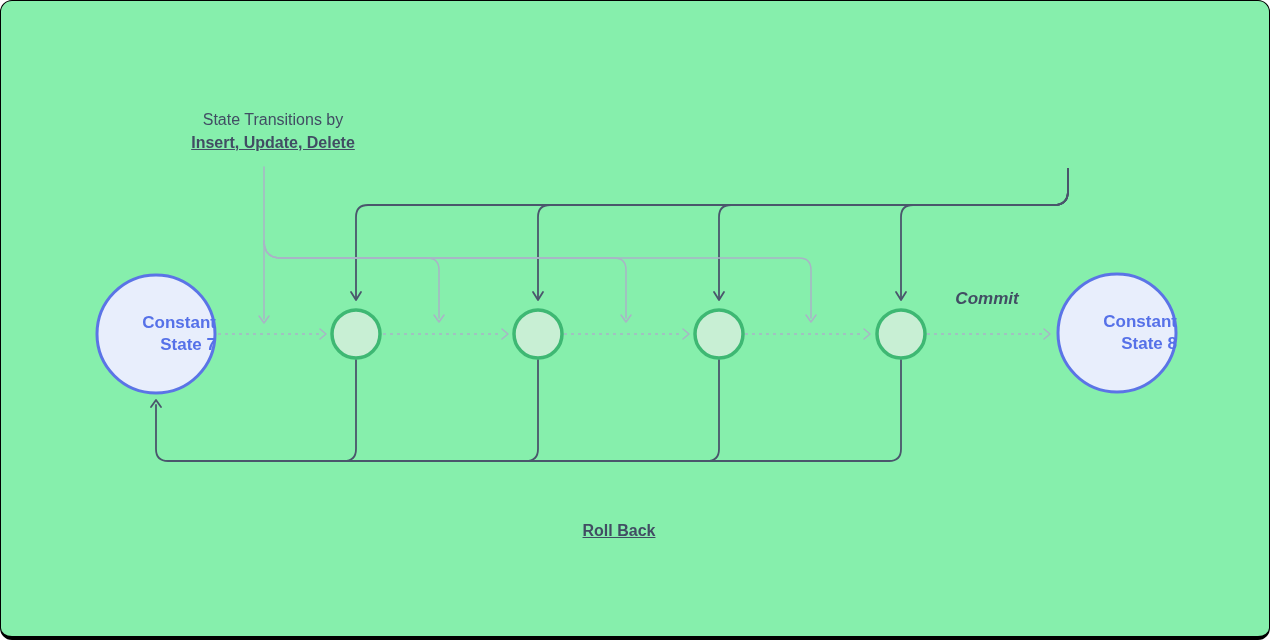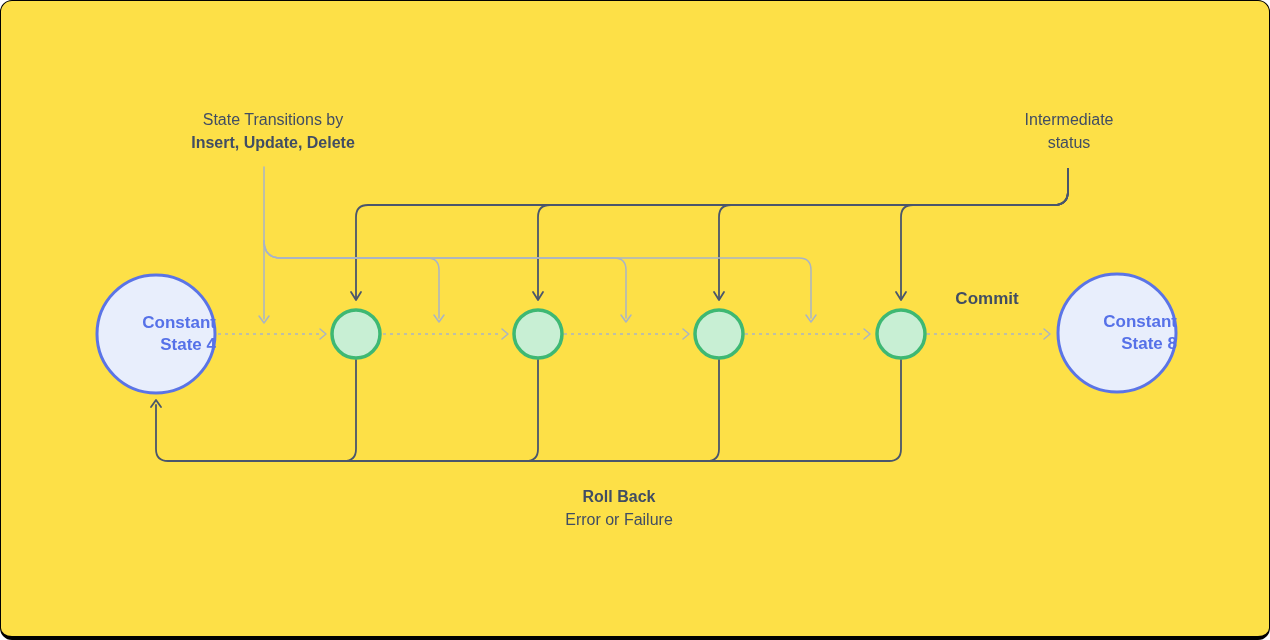--- a/index.html
+++ b/index.html
@@ -6,21 +6,21 @@
     margin: 0;
     padding: 0;
     background: #ffffff;
     font-family: "Liberation Sans", sans-serif;
   }
   .frame {
     position: relative;
     width: 1270px;
     height: 640px;
     box-sizing: border-box;
-    background: #fde047;
+    background: #86efac;
     border: 1px solid var(--frame, #000);
     border-bottom: 4px solid var(--frame, #000);
     border-radius: 12px;
     overflow: hidden;
   }
   svg.diagram {
     position: absolute;
     left: 0;
     top: 0;
   }
@@ -68,21 +68,21 @@
     stroke-width: 3.5;
   }
   
   .note {
     position: absolute;
     text-align: center;
     font-size: 16px;
     line-height: 23px;
     color: var(--text-dark, #414d63);
   }
-  .note .bold { font-weight: 700; }
+  .note .bold { font-weight: 700; text-decoration: underline; }
   .commit-label {
     position: absolute;
     text-align: center;
     font-size: 17px;
     font-weight: 700;
     color: var(--text-dark, #414d63);
   }
   .node-label {
     position: absolute;
     text-align: right;
@@ -150,35 +150,30 @@
     <circle class="intermediate-node" cx="537" cy="333" r="24"></circle>
     <circle class="intermediate-node" cx="718" cy="333" r="24"></circle>
     <circle class="intermediate-node" cx="900" cy="333" r="24"></circle>
   </svg>
 
   <div class="note" style="left:142px; top:107px; width:260px;">
     <span class="line-block">State Transitions by</span>
     <span class="line-block bold">Insert, Update, Delete</span>
   </div>
 
-  <div class="note" style="left:998px; top:107px; width:140px;">
-    <span class="line-block">Intermediate</span>
-    <span class="line-block">status</span>
-  </div>
 
-  <div class="commit-label" style="left:926px; top:288px; width:120px;">Commit</div>
+  <div class="commit-label" style="left:926px; top:288px; width:120px;font-style:italic;">Commit</div>
 
-  <div class="note" style="left:488px; top:484px; width:260px;">
+  <div class="note" style="left:488px; top:518px; width:260px;">
     <span class="line-block bold">Roll Back</span>
-    <span class="line-block">Error or Failure</span>
   </div>
 
   <div class="node-label" style="left:95px; top:311px; width:120px;">
     <span class="line-block">Constant</span>
-    <span class="line-block">State 4</span>
+    <span class="line-block">State 7</span>
   </div>
 
   <div class="node-label" style="left:1056px; top:310px; width:120px;">
     <span class="line-block">Constant</span>
     <span class="line-block">State 8</span>
   </div>
 
 </div>
 
 </body></html>

